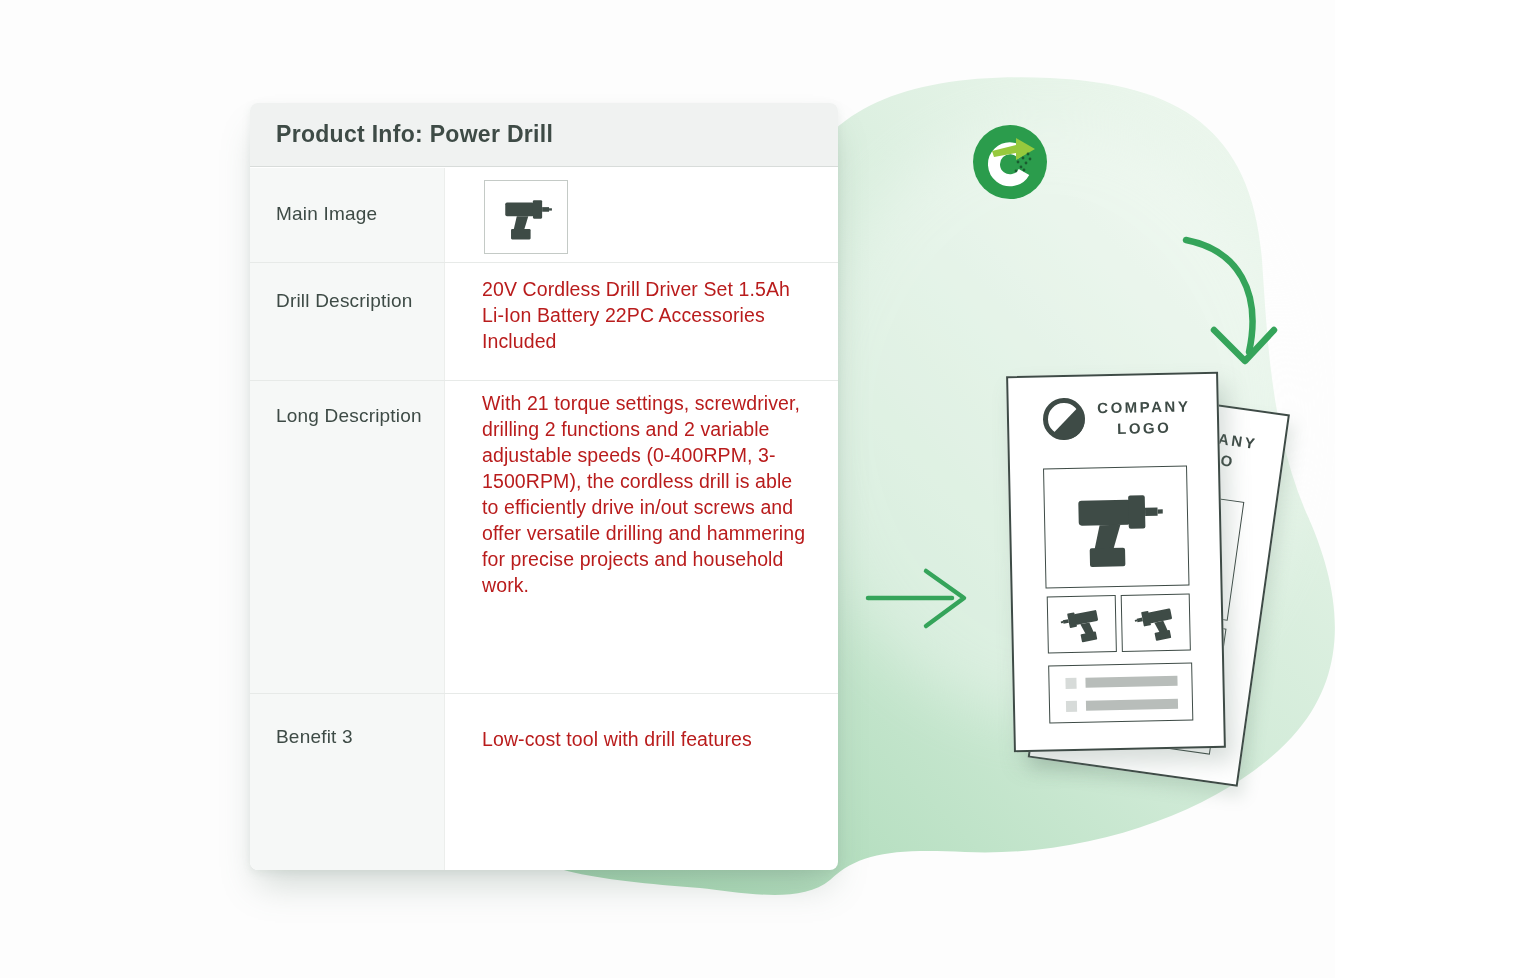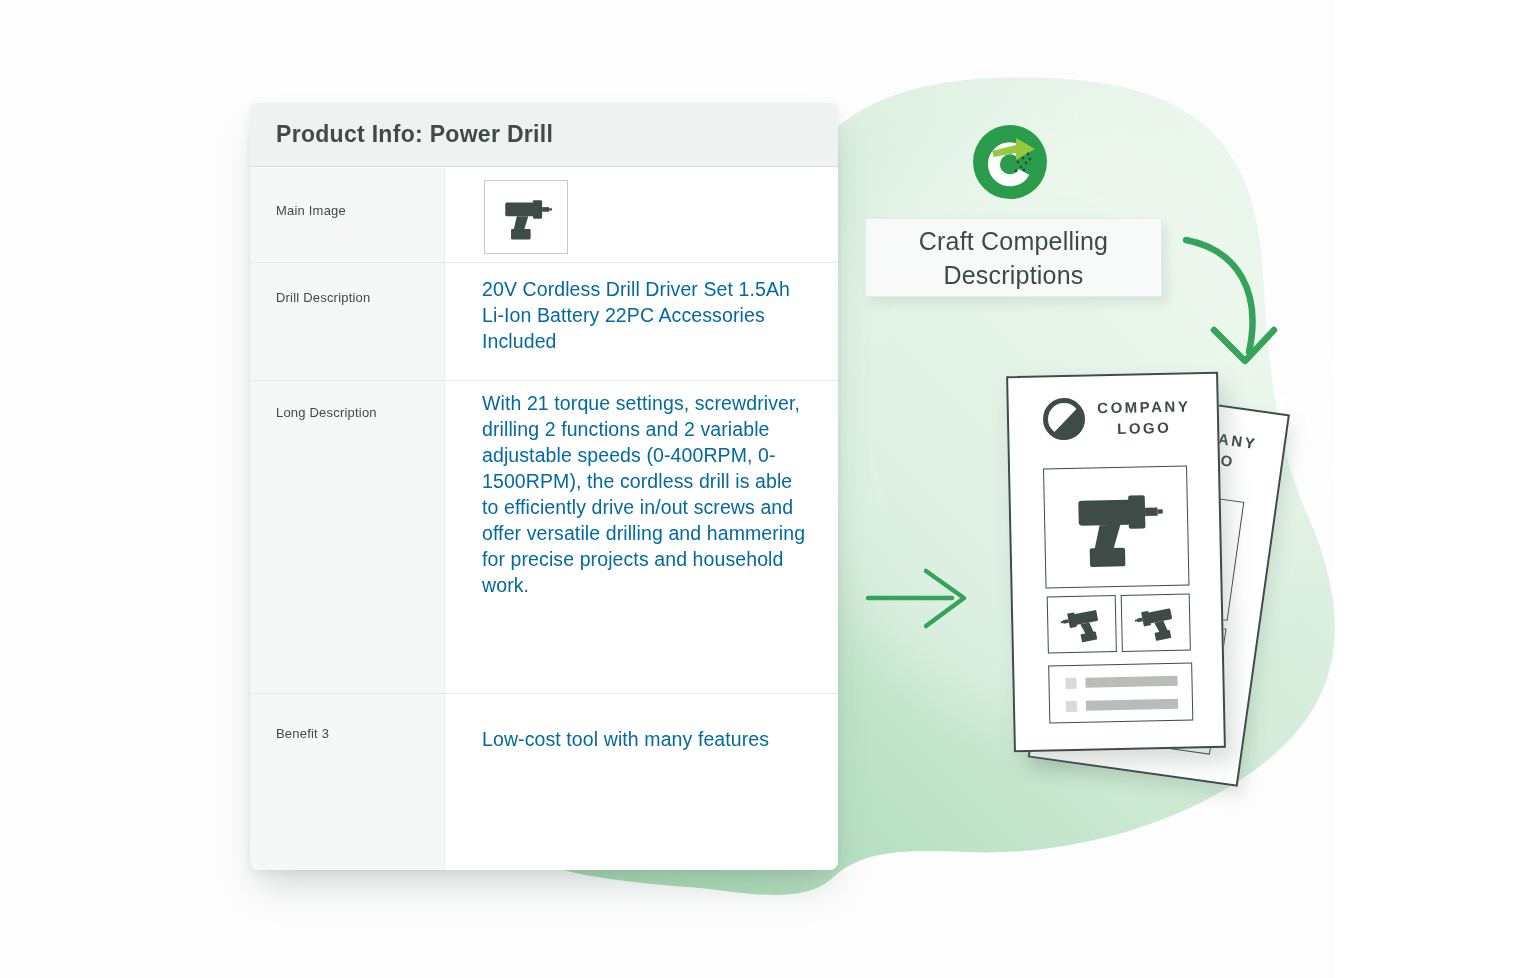--- a/index.html
+++ b/index.html
@@ -27,26 +27,26 @@
     display:flex;align-items:center;padding-left:26px;box-sizing:border-box;
     font-size:23px;font-weight:600;letter-spacing:.3px;color:#3E4B46;
   }
   .left-col-bg{
     position:absolute;left:0;top:65px;width:194px;bottom:0;
     background:#f6f8f7;border-radius:0 0 0 8px;
     border-right:1px solid #eceeec;
   }
   .divider{position:absolute;left:0;right:0;height:1px;background:#e7eae8;}
   .row-label{
-    position:absolute;left:26px;font-size:13px;font-weight:500;
+    position:absolute;left:26px;font-size:19px;font-weight:500;
     letter-spacing:.2px;color:#3E4B46;white-space:nowrap;
   }
   .row-value{
     position:absolute;left:232px;width:332px;font-size:19.5px;line-height:26px;
-    font-weight:400;letter-spacing:.1px;color:#0369a1;
+    font-weight:400;letter-spacing:.1px;color:#b91c1c;
   }
   .image-cell{
     position:absolute;left:234px;top:77px;width:84px;height:74px;
     background:#ffffff;border:1px solid #c4cac6;
     display:flex;align-items:center;justify-content:center;box-sizing:border-box;
   }
 
   
   .drill-fill{fill:#3E4B46;}
 
@@ -166,45 +166,42 @@
           <path d="M34 44 L54 44 L46 70 L28 70 Z"></path>
           <rect x="24" y="66" width="34" height="18" rx="2"></rect>
         </g>
       </svg>
     </div>
 
     <div class="row-label" style="top:187px">Drill Description</div>
     <div class="row-value" style="top:173px">20V Cordless Drill Driver Set 1.5Ah Li-Ion Battery 22PC Accessories Included</div>
 
     <div class="row-label" style="top:302px">Long Description</div>
-    <div class="row-value" style="top:287px">With 21 torque settings, screwdriver, drilling 2 functions and 2 variable adjustable speeds (0-400RPM, 0-1500RPM), the cordless drill is able to efficiently drive in/out screws and offer versatile drilling and hammering for precise projects and household work.</div>
+    <div class="row-value" style="top:287px">With 21 torque settings, screwdriver, drilling 2 functions and 2 variable adjustable speeds (0-400RPM, 3-1500RPM), the cordless drill is able to efficiently drive in/out screws and offer versatile drilling and hammering for precise projects and household work.</div>
 
     <div class="row-label" style="top:623px">Benefit 3</div>
-    <div class="row-value" style="top:623px">Low-cost tool with many features</div>
+    <div class="row-value" style="top:623px">Low-cost tool with drill features</div>
   </div>
 
   <svg class="badge" width="76" height="76" viewBox="0 0 76 76">
     <circle cx="38" cy="38" r="37" fill="#2B9C4C"></circle>
     <path d="M51 31 A16 16 0 1 0 52 48" stroke="#ffffff" stroke-width="12" fill="none"></path>
     <path d="M20 27 L44 21 L44 14 L63 25 L44 36 L44 29 L22 33 Z" fill="#96C93D"></path>
     <g fill="#17502B" opacity="0.85">
       <circle cx="46" cy="38" r="1.4"></circle>
         <circle cx="51" cy="34" r="1.4"></circle>
       <circle cx="56" cy="30" r="1.4"></circle>
         <circle cx="49" cy="43" r="1.4"></circle>
       <circle cx="54" cy="39" r="1.4"></circle>
         <circle cx="58" cy="35" r="1.4"></circle>
       <circle cx="44" cy="47" r="1.4"></circle>
         <circle cx="52" cy="46" r="1.4"></circle>
     </g>
   </svg>
 
-  <div class="callout">
-    <span>Craft Compelling Descriptions</span>
-  </div>
 
   <svg class="arrow-svg" style="left:1170px;top:225px" width="120" height="150" viewBox="1170 225 120 150">
     <path d="M1186 240 C 1238 250, 1262 292, 1249 352" fill="none" stroke="#35A45A" stroke-width="6.5" stroke-linecap="round"></path>
     <path d="M1214 330 L1245 361 L1274 330" fill="none" stroke="#35A45A" stroke-width="6.5" stroke-linecap="round" stroke-linejoin="round"></path>
   </svg>
 
   <svg class="arrow-svg" style="left:860px;top:565px" width="120" height="70" viewBox="860 565 120 70">
     <path d="M868 598 H 952" stroke="#35A45A" stroke-width="4.5" stroke-linecap="round" fill="none"></path>
     <path d="M926 571 L964 598 L926 626" stroke="#35A45A" stroke-width="4.5" stroke-linecap="round" stroke-linejoin="round" fill="none"></path>
   </svg>

